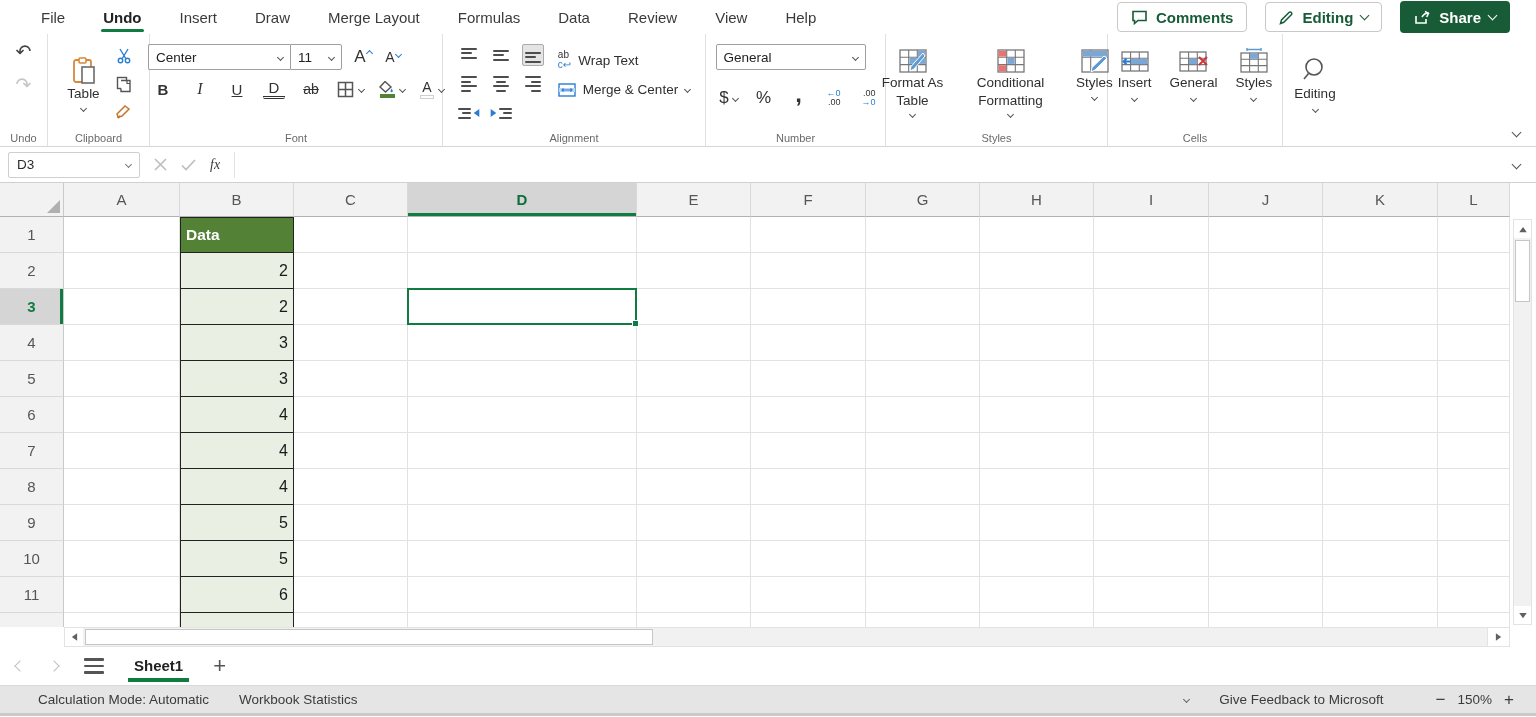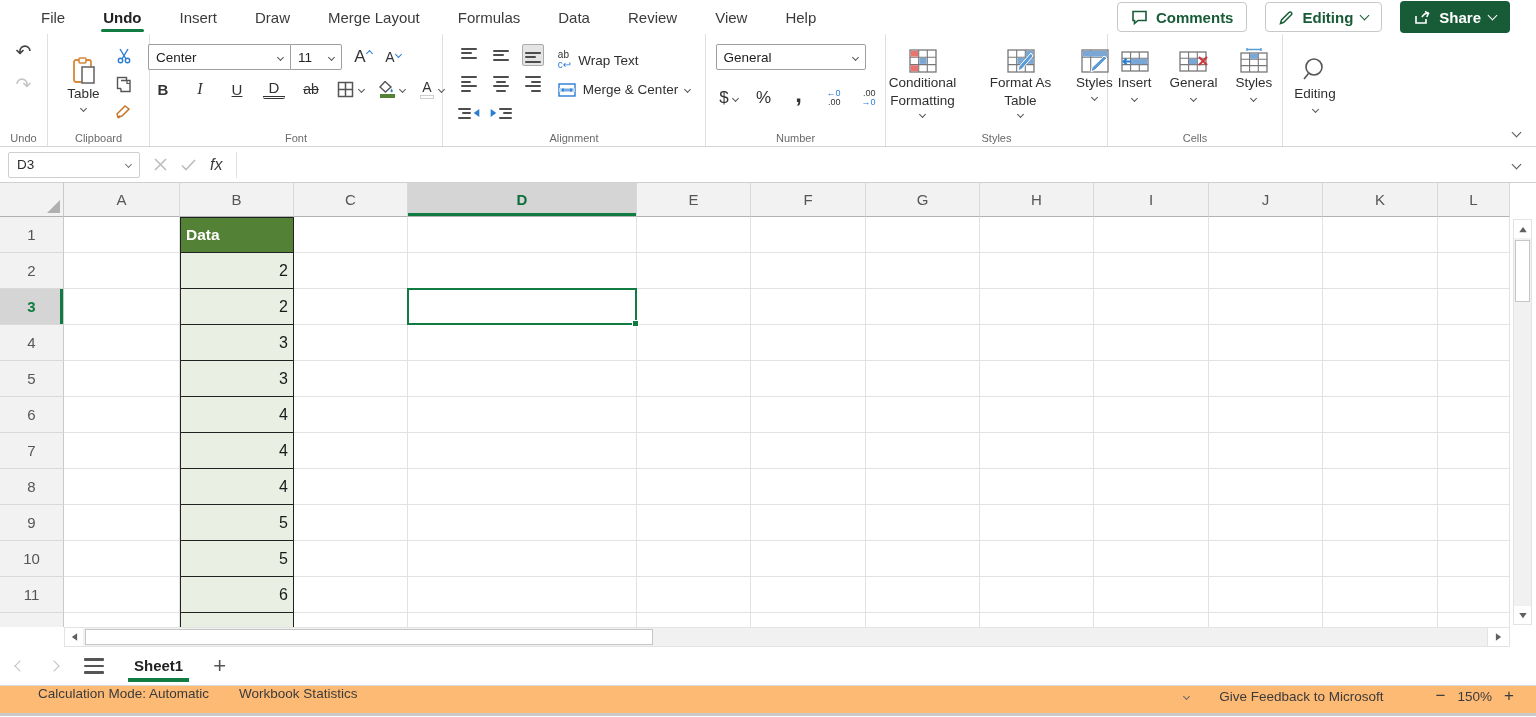--- a/index.html
+++ b/index.html
@@ -111,21 +111,21 @@
   .nav-chev { color:#c0c0c0; display:flex; }
   .hamburger { display:flex; flex-direction:column; gap:4px; width:20px; }
   .hamburger div { height:2.4px; background:#555; border-radius:1px; }
   .sheet-tab { position:relative; font-size:15px; font-weight:700; color:#222;
     padding:6px 4px 8px 4px; }
   .sheet-tab::after { content:""; position:absolute; left:-2px; right:-2px; bottom:0;
     height:3.5px; background:#107C41; }
   .add-sheet { font-size:22px; color:#555; font-weight:400; line-height:1; }
 
   
-  .statusbar { height:28px; display:flex; align-items:flex-start; background:#fdba74;
+  .statusbar { height:28px; display:flex; align-items:center; background:#e5e5e5;
     border-top:1px solid #dadada; font-size:13.5px; color:#3b3b3b; flex:none; }
   .status-left { display:flex; align-items:center; gap:30px; padding-left:38px; }
   .status-right { margin-left:auto; display:flex; align-items:center; padding-right:22px; }
   .bottom-strip { height:3px; background:#c9c9c9; flex:none; }
 
   svg { display:block; }
 </style>
 </head>
 <body>
 
@@ -399,44 +399,44 @@
               <span class="blue">→0</span>
             </span>
           </div>
         </div>
       </div>
       <div class="rgroup-label">Number</div>
     </div>
 
     <div class="rgroup" style="width:222px;">
       <div class="rcontent" style="gap:4px; align-items:flex-start; padding-top:6px;">
+        <div class="bigbtn" style="width:84px;">
+          <span>
+            <svg width="30" height="26" viewBox="0 0 30 26">
+              <rect x="2" y="2" width="26" height="22" fill="#fff" stroke="#777" stroke-width="1.3"></rect>
+              <path d="M10.7 2v22M19.3 2v22M2 9.3h26M2 16.6h26" stroke="#777" stroke-width="1.1"></path>
+              <rect x="11.4" y="9.9" width="16" height="6" fill="#7BA7D7"></rect>
+              <rect x="19.9" y="2.8" width="7.3" height="6" fill="#7BA7D7"></rect>
+              <path d="M27 8L16 21l-4 2 1-4.5L25 5z" fill="#5A9BD5" stroke="#fff" stroke-width="1"></path>
+            </svg>
+          </span>
+          <span class="blabel">Format As Table</span>
+          <span class="chev sm" style="color:#555; margin-top:3px;"></span>
+        </div>
         <div class="bigbtn" style="width:104px;">
           <span>
             <svg width="30" height="26" viewBox="0 0 30 26">
               <rect x="2" y="2" width="26" height="22" fill="#fff" stroke="#777" stroke-width="1.3"></rect>
               <path d="M10.7 2v22M19.3 2v22M2 9.3h26M2 16.6h26" stroke="#777" stroke-width="1.1"></path>
               <rect x="2.8" y="2.8" width="7.2" height="5.8" fill="#E8736F"></rect>
               <rect x="11.4" y="9.9" width="7.2" height="6" fill="#7BA7D7"></rect>
               <rect x="2.8" y="17.2" width="7.2" height="6" fill="#E8736F"></rect>
             </svg>
           </span>
           <span class="blabel">Conditional Formatting</span>
-          <span class="chev sm" style="color:#555; margin-top:3px;"></span>
-        </div>
-        <div class="bigbtn" style="width:84px;">
-          <span>
-            <svg width="30" height="26" viewBox="0 0 30 26">
-              <rect x="2" y="2" width="26" height="22" fill="#fff" stroke="#777" stroke-width="1.3"></rect>
-              <path d="M10.7 2v22M19.3 2v22M2 9.3h26M2 16.6h26" stroke="#777" stroke-width="1.1"></path>
-              <rect x="11.4" y="9.9" width="16" height="6" fill="#7BA7D7"></rect>
-              <rect x="19.9" y="2.8" width="7.3" height="6" fill="#7BA7D7"></rect>
-              <path d="M27 8L16 21l-4 2 1-4.5L25 5z" fill="#5A9BD5" stroke="#fff" stroke-width="1"></path>
-            </svg>
-          </span>
-          <span class="blabel">Format As Table</span>
           <span class="chev sm" style="color:#555; margin-top:3px;"></span>
         </div>
         <div class="bigbtn" style="width:56px;">
           <span>
             <svg width="30" height="26" viewBox="0 0 30 26">
               <rect x="2" y="2" width="26" height="22" fill="#fff" stroke="#777" stroke-width="1.3"></rect>
               <path d="M2 9.3h26M10.7 2v22" stroke="#777" stroke-width="1.1"></path>
               <rect x="2.8" y="2.8" width="24.4" height="5.8" fill="#7BA7D7"></rect>
               <path d="M27 10L15 22l-4 2 1-4.5L24 8z" fill="#5A9BD5" stroke="#fff" stroke-width="1"></path>
             </svg>
@@ -517,21 +517,21 @@
       <span>
         <svg width="13" height="13" viewBox="0 0 13 13">
             <path d="M1 1l11 11M12 1L1 12" stroke="#bdbdbd" stroke-width="1.6"></path>
           </svg>
       </span>
       <span>
         <svg width="15" height="12" viewBox="0 0 15 12">
             <path d="M1 6.5l4 4L14 1" stroke="#bdbdbd" stroke-width="1.6" fill="none"></path>
           </svg>
       </span>
-      <span style="font-family:Liberation Sans, sans-serif; font-style:italic; font-size:16px; color:#3b3b3b;">fx</span>
+      <span style="font-family:Liberation Serif, serif; font-style:italic; font-size:14px; color:#3b3b3b;">fx</span>
     </div>
     <div class="fx-sep"></div>
     <div class="formula-input"></div>
     <span class="chev" style="color:#555; margin-right:16px;"></span>
   </div>
 
   <div class="grid-wrap">
     <div class="colheads" id="col-heads" style="grid-template-columns: 64px 116px 114px 114px 229px 114px 115px 114px 114px 115px 114px 115px 72px;">
         <div class="corner">
           <span class="ctri"></span>

